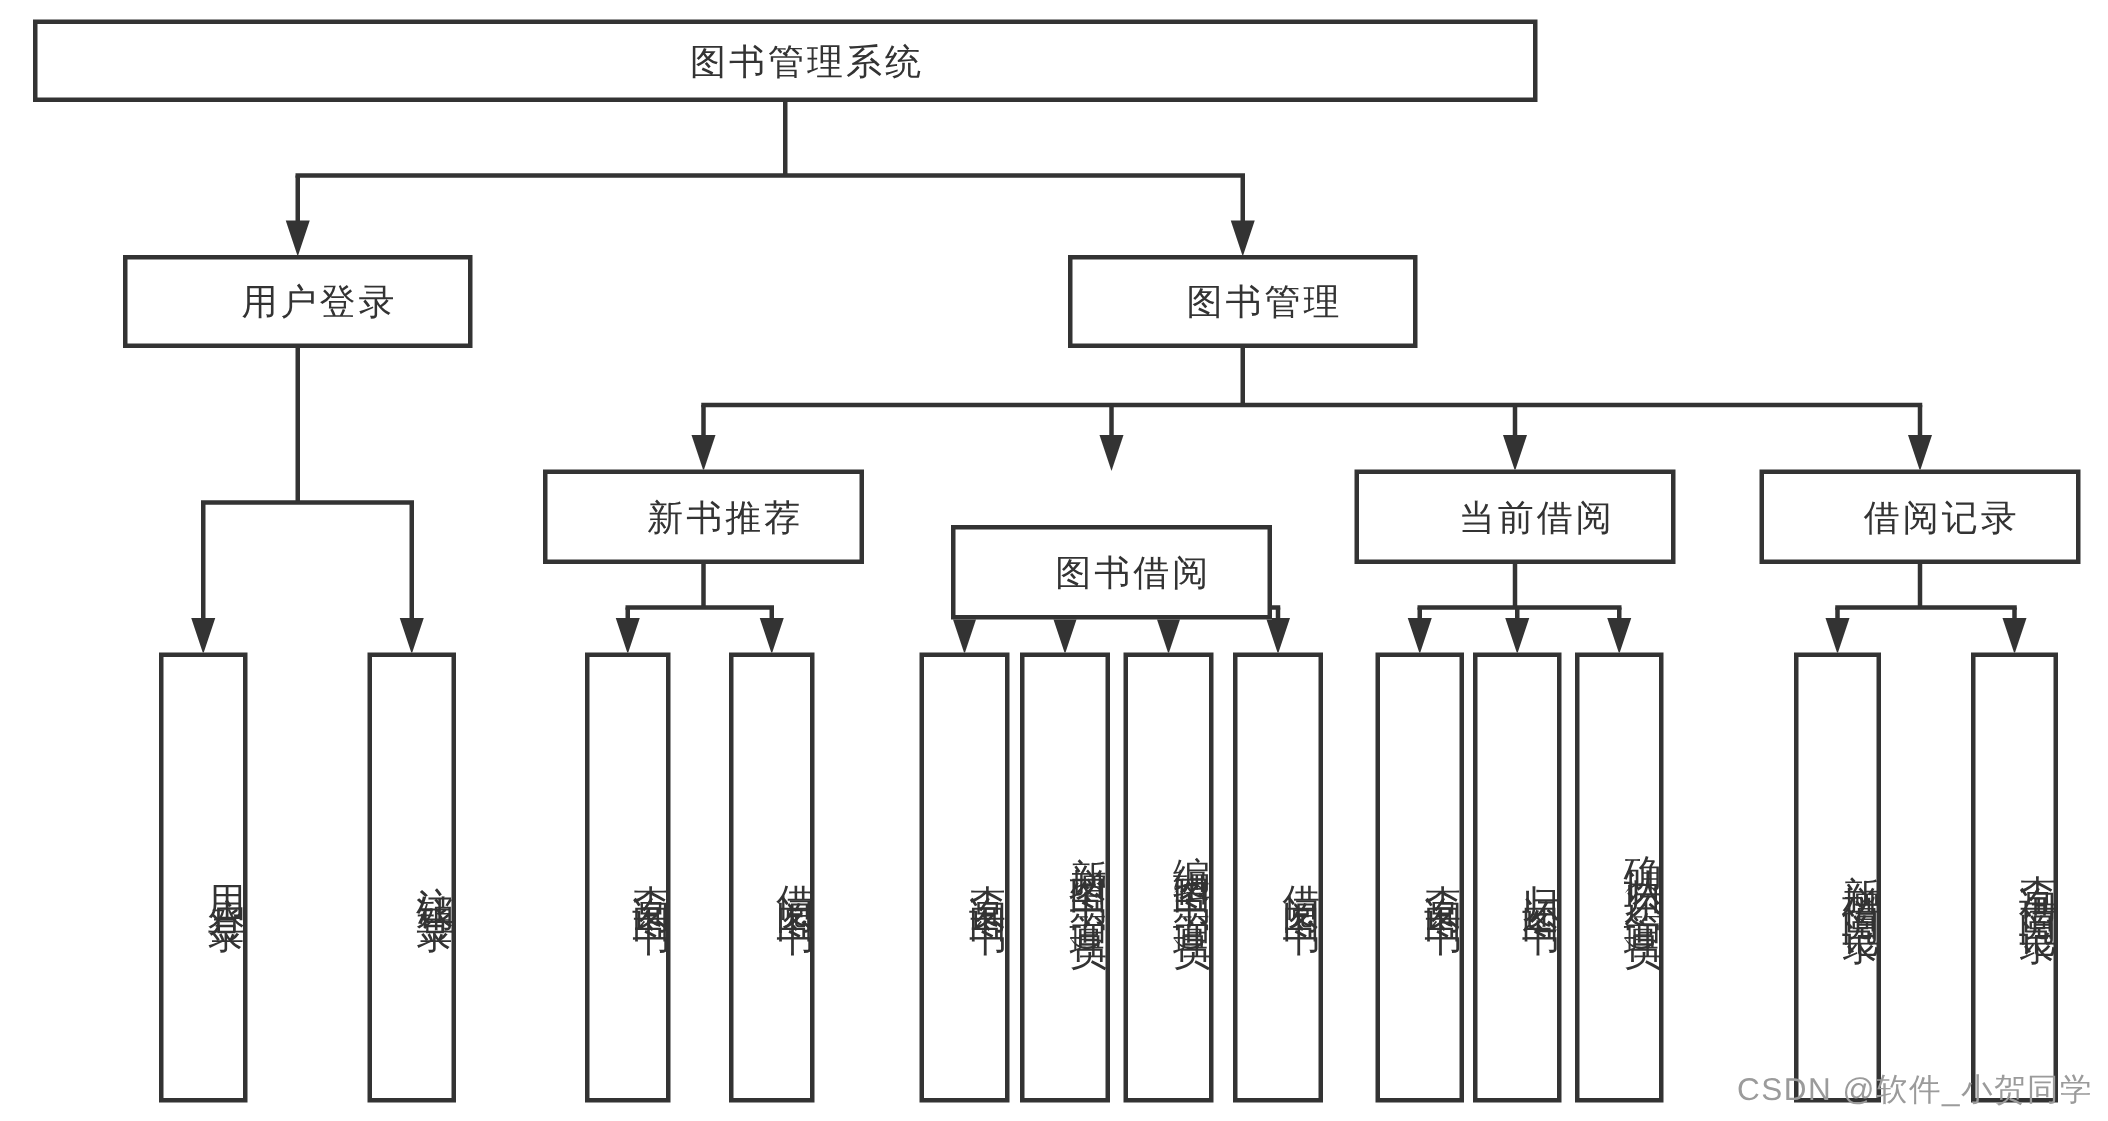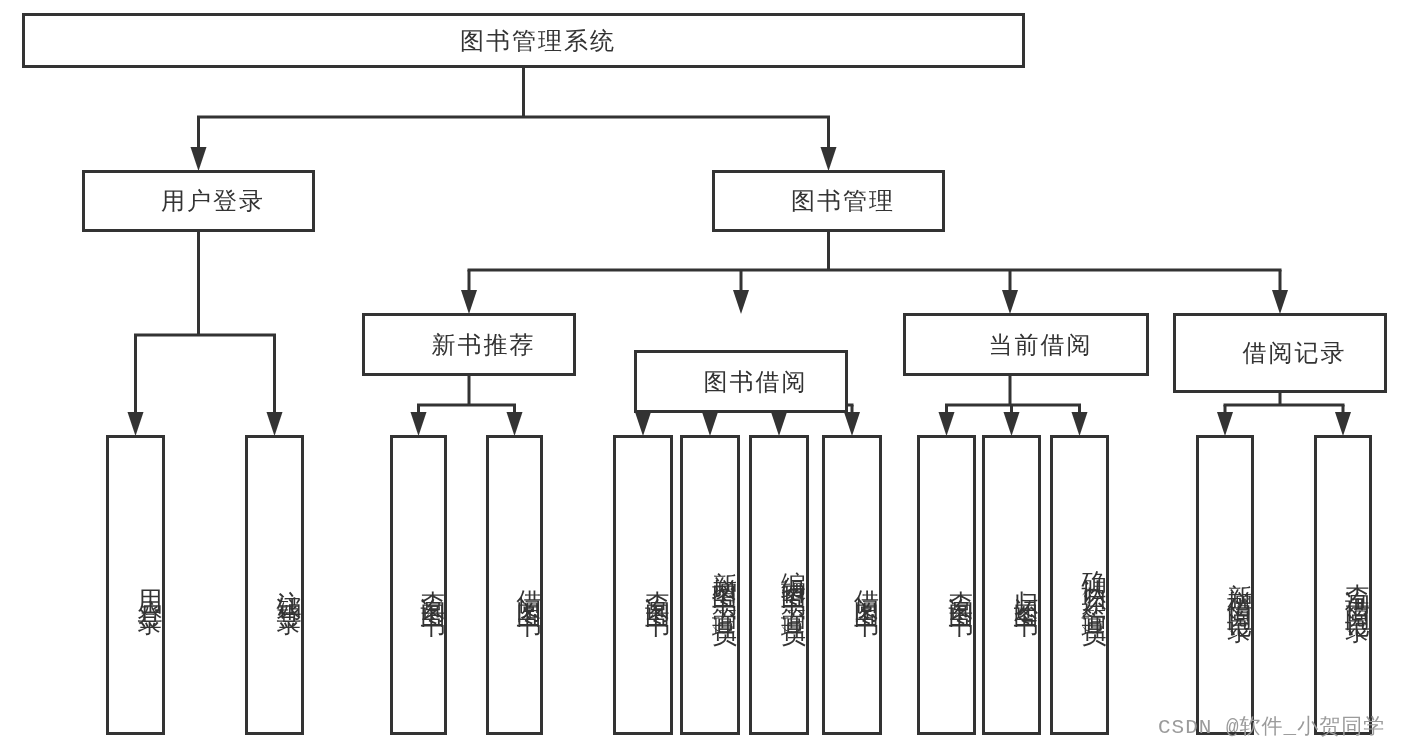--- a/index.html
+++ b/index.html
@@ -67,40 +67,40 @@
       <line x1="1079.5" y1="405" x2="1079.5" y2="417" stroke="#333333" stroke-width="3"></line>
       <polygon points="1071.5,412 1087.5,412 1079.5,436" fill="#333333"></polygon>
       <line x1="1280" y1="374" x2="1280" y2="405" stroke="#333333" stroke-width="3"></line>
       <line x1="1223.5" y1="405" x2="1344.5" y2="405" stroke="#333333" stroke-width="3"></line>
       <line x1="1225" y1="405" x2="1225" y2="417" stroke="#333333" stroke-width="3"></line>
       <polygon points="1217,412 1233,412 1225,436" fill="#333333"></polygon>
       <line x1="1343" y1="405" x2="1343" y2="417" stroke="#333333" stroke-width="3"></line>
       <polygon points="1335,412 1351,412 1343,436" fill="#333333"></polygon>
     </svg>
 
-  <div id="watermark" style="color: rgb(155, 155, 155); font-family: Liberation Mono, monospace;">CSDN @软件_小贺同学</div>
+  <div id="watermark" style="color: rgb(155, 155, 155);">CSDN @软件_小贺同学</div>
 <div class="node" style="left: 22px; top: 13px; width: 1003px; height: 55px;">
       <span class="label">图书管理系统</span>
     </div>
     <div class="node" style="left: 82px; top: 170px; width: 233px; height: 62px;">
       <span class="label">用户登录</span>
     </div>
     <div class="node" style="left: 712px; top: 170px; width: 233px; height: 62px;">
       <span class="label">图书管理</span>
     </div>
     <div class="node" style="left: 362px; top: 313px; width: 214px; height: 63px;">
       <span class="label">新书推荐</span>
     </div>
     <div class="node" style="left: 634px; top: 313px; width: 214px; height: 63px; margin-top: 37px;">
       <span class="label">图书借阅</span>
     </div>
-    <div class="node" style="left: 903px; top: 313px; width: 246px; height: 63px;">
+    <div class="node" style="left: 903px; top: 313px; width: 214px; height: 63px;">
       <span class="label">当前借阅</span>
     </div>
-    <div class="node" style="left: 1173px; top: 313px; width: 214px; height: 80px;">
+    <div class="node" style="left: 1173px; top: 313px; width: 214px; height: 63px;">
       <span class="label">借阅记录</span>
     </div>
     <div class="node vertical" style="left: 106px; top: 435px; width: 59px; height: 300px;">
       <span class="label">用户登录</span>
     </div>
     <div class="node vertical" style="left: 245px; top: 435px; width: 59px; height: 300px;">
       <span class="label">注销登录</span>
     </div>
     <div class="node vertical" style="left: 390px; top: 435px; width: 57px; height: 300px;">
       <span class="label">查询图书</span>

